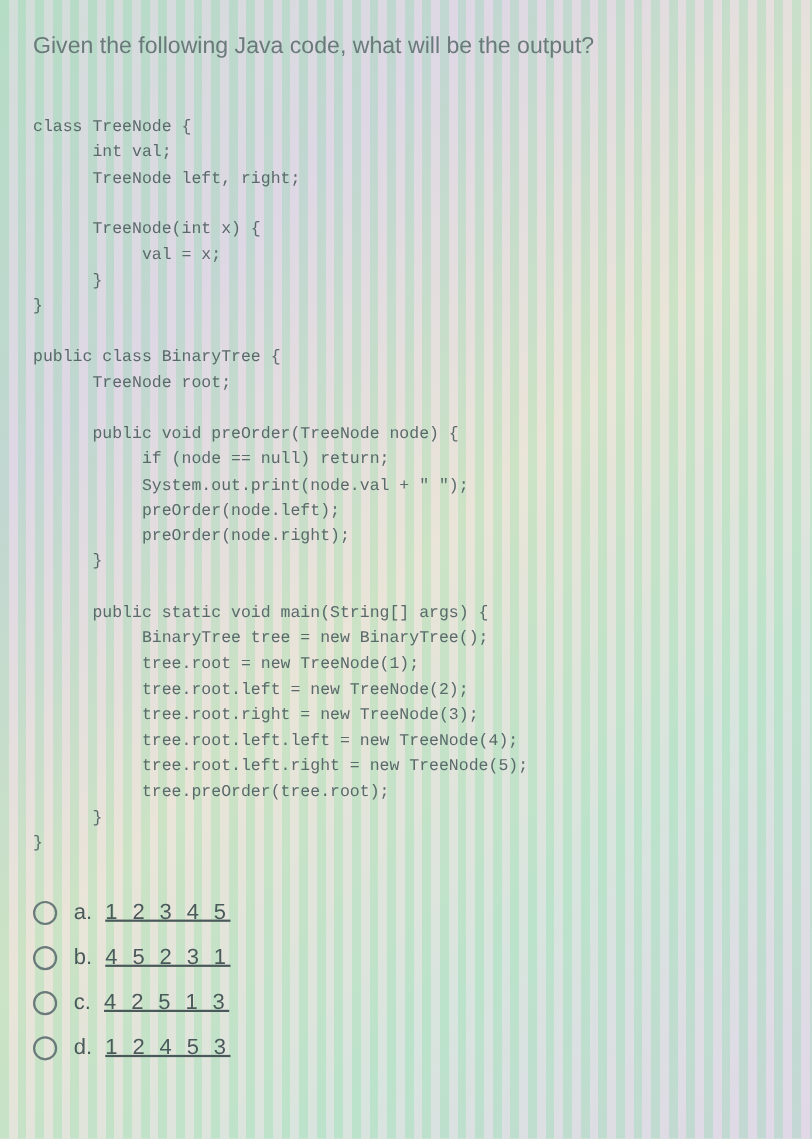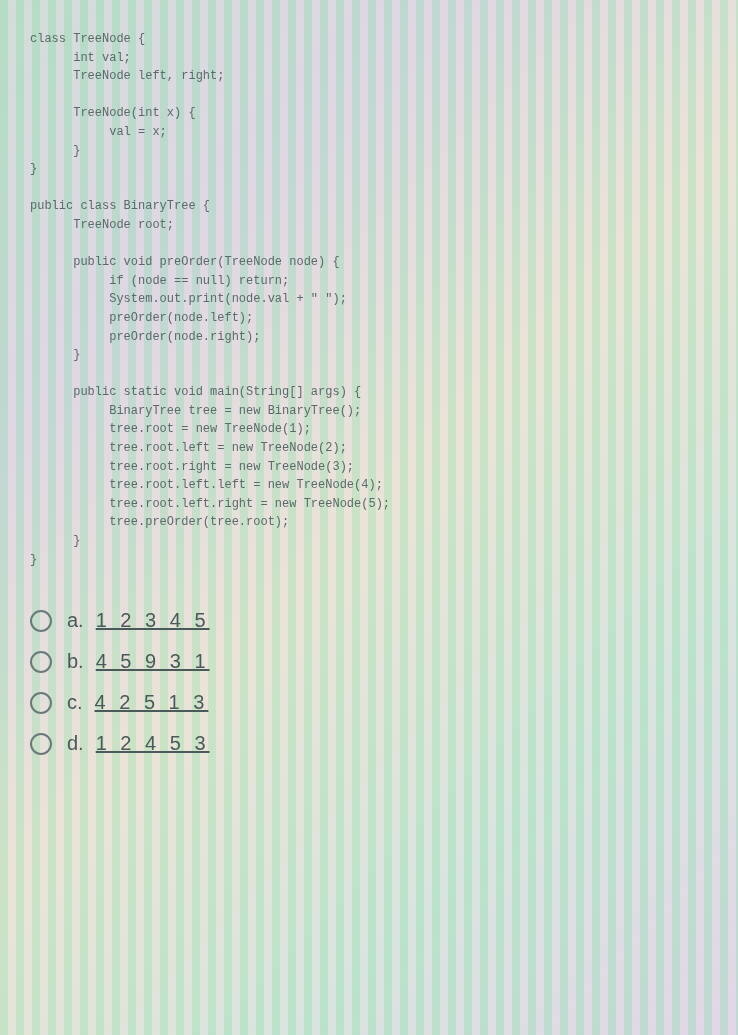--- a/index.html
+++ b/index.html
@@ -44,21 +44,21 @@
     
     .question {
       font-size: 21px;
       color: #6a7a7a;
       margin-bottom: 50px;
       font-weight: normal;
     }
     
     .code-block {
       font-family: 'Courier New', monospace;
-      font-size: 12px;
+      font-size: 15px;
       color: #5a6a6a;
       line-height: 1.55;
       white-space: pre;
       margin-bottom: 40px;
     }
     
     .options {
       margin-top: 30px;
     }
     
@@ -85,20 +85,21 @@
     
     .option-value {
       letter-spacing: 4px;
       text-decoration: underline;
     }
   </style>
 </head>
 <body>
 
 <div class="content">
+  <div class="question">Given the following Java code, what will be the output?</div>
 
   <div class="code-block">class TreeNode {
       int val;
       TreeNode left, right;
 
       TreeNode(int x) {
            val = x;
       }
 }
 
@@ -125,21 +126,21 @@
 
   <div class="options">
     <div class="option">
       <div class="radio"></div>
       <span class="option-label">a.</span>
       <span class="option-value">1 2 3 4 5</span>
     </div>
     <div class="option">
       <div class="radio"></div>
       <span class="option-label">b.</span>
-      <span class="option-value">4 5 9 3 1</span>
+      <span class="option-value">4 5 2 3 1</span>
     </div>
     <div class="option">
       <div class="radio"></div>
       <span class="option-label">c.</span>
       <span class="option-value">4 2 5 1 3</span>
     </div>
     <div class="option">
       <div class="radio"></div>
       <span class="option-label">d.</span>
       <span class="option-value">1 2 4 5 3</span>

